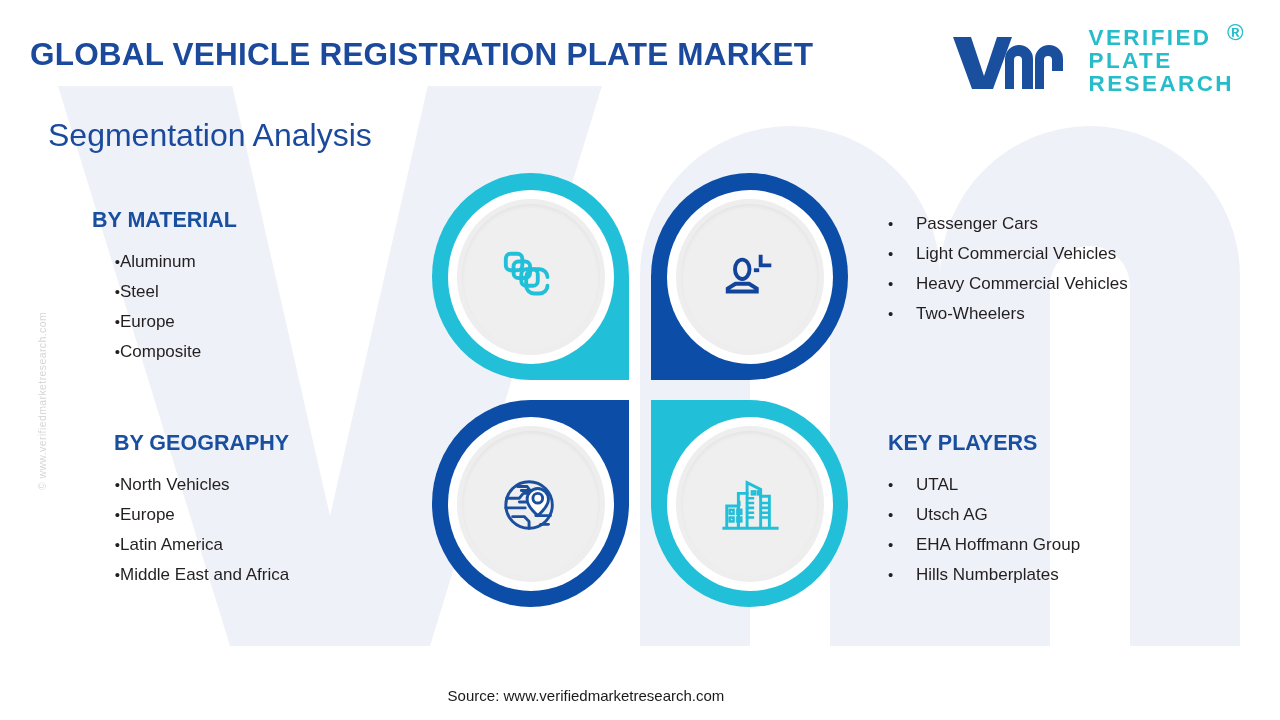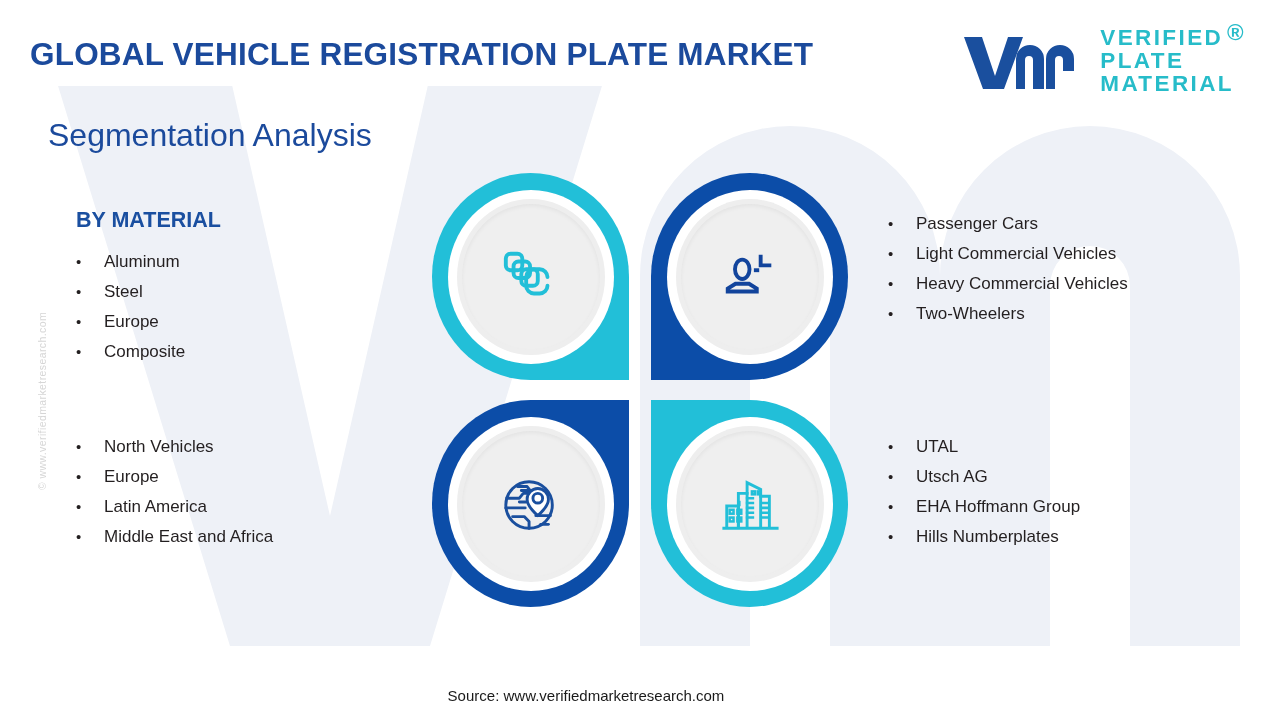--- a/index.html
+++ b/index.html
@@ -98,21 +98,21 @@
     white-space: nowrap;
     text-align: center;
     z-index: 4;
   }
 
   
   .seg-block {
     position: absolute;
     z-index: 5;
   }
-  .seg-block.left  { left: 76px; }
+  .seg-block.left  { left: 92px; text-align: right; }
   .seg-block.right { left: 888px; }
   .seg-block.row-top    { top: 208px; }
   .seg-block.row-bottom { top: 431px; }
 
   .seg-heading {
     font-size: 21.5px;
     font-weight: 700;
     color: #1a4fa0;
     margin-bottom: 13px;
     white-space: nowrap;
@@ -230,21 +230,21 @@
 
   <div class="logo">
     <svg class="logo-mark" viewBox="0 0 128 64" aria-hidden="true">
       <path d="M4 8 L22 8 L35 47 L48 8 L63 8 L44 60 L23 60 Z" fill="#1a4f9e"></path>
       <path d="M56 60 L56 30 a14 14 0 0 1 28 0 L84 60 L73 60 L73 31 a4 4 0 0 0 -8 0 L65 60 Z" fill="#1a4f9e"></path>
       <path d="M86 60 L86 30 a14 14 0 0 1 28 0 L114 42 L103 42 L103 31 a4 4 0 0 0 -8 0 L95 60 Z" fill="#1a4f9e"></path>
     </svg>
     <div class="logo-words">
       <span>VERIFIED</span>
       <span>PLATE</span>
-      <span>MATERIAL</span>
+      <span>RESEARCH</span>
       <span class="logo-reg">®</span>
     </div>
   </div>
 </div>
 
 <div class="subtitle">Segmentation Analysis</div>
 
 <div class="side-watermark">© www.verifiedmarketresearch.com</div>
 
 <div class="seg-block left row-top">
@@ -263,20 +263,21 @@
         <span>Europe</span>
       </li>
     <li>
         <span class="seg-bullet">•</span>
         <span>Composite</span>
       </li>
   </ul>
 </div>
 
 <div class="seg-block left row-bottom">
+  <div class="seg-heading">BY GEOGRAPHY</div>
   <ul class="seg-list">
     <li>
         <span class="seg-bullet">•</span>
         <span>North Vehicles</span>
       </li>
     <li>
         <span class="seg-bullet">•</span>
         <span>Europe</span>
       </li>
     <li>
@@ -305,20 +306,21 @@
         <span>Heavy Commercial Vehicles</span>
       </li>
     <li>
         <span class="seg-bullet">•</span>
         <span>Two-Wheelers</span>
       </li>
   </ul>
 </div>
 
 <div class="seg-block right row-bottom">
+  <div class="seg-heading">KEY PLAYERS</div>
   <ul class="seg-list">
     <li>
         <span class="seg-bullet">•</span>
         <span>UTAL</span>
       </li>
     <li>
         <span class="seg-bullet">•</span>
         <span>Utsch AG</span>
       </li>
     <li>

